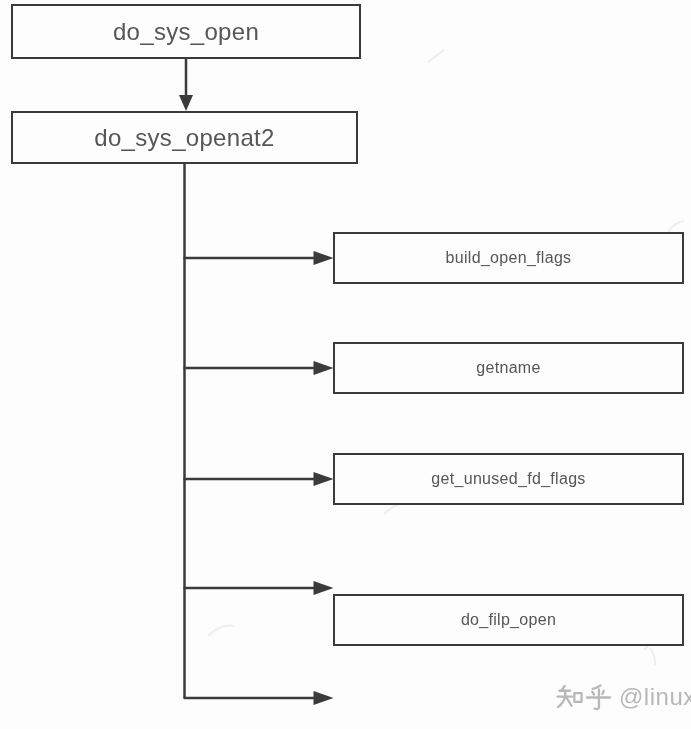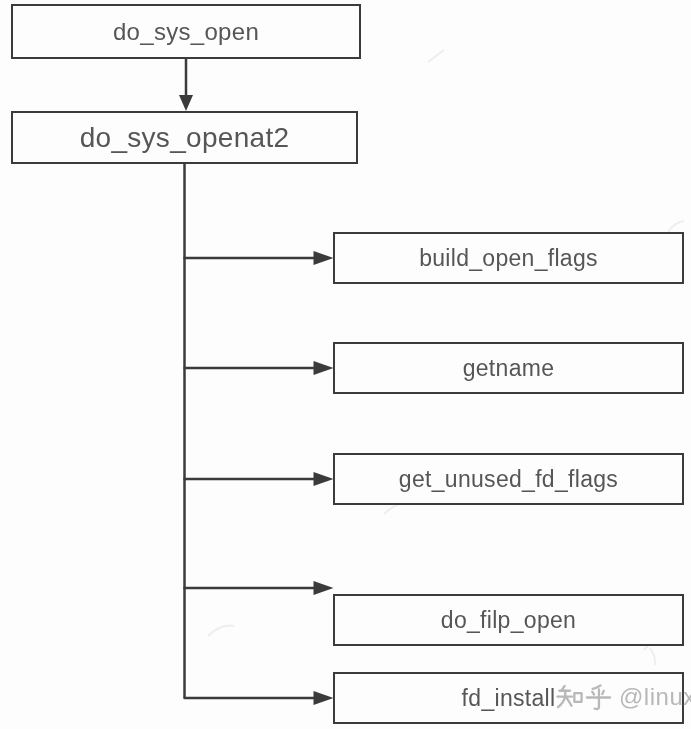--- a/index.html
+++ b/index.html
@@ -24,22 +24,22 @@
     background: #fdfdfd;
     display: flex;
     align-items: center;
     justify-content: center;
     color: #565656;
     letter-spacing: 0.3px;
     z-index: 2;
   }
   .node .lbl { white-space: nowrap; }
   .node-root    { left: 11px;  top: 4px;   width: 350px; height: 55px; font-size: 24px; }
-  .node-openat2 { left: 11px;  top: 111px; width: 347px; height: 53px; font-size: 28px; }
-  .node-child   { left: 333px; width: 351px; height: 52px; font-size: 23px; }
+  .node-openat2 { left: 11px;  top: 111px; width: 347px; height: 53px; font-size: 24px; }
+  .node-child   { left: 333px; width: 351px; height: 52px; font-size: 16px; }
   .node-build   { top: 232px; }
   .node-getname { top: 342px; }
   .node-getfd   { top: 453px; }
   .node-filp    { top: 562px; margin-top: 32px; }
   .node-fdinst  { top: 672px; }
   .watermark {
     position: absolute;
     left: 556px;
     top: 683px;
     height: 28px;
@@ -117,23 +117,20 @@
   </div>
 
   <div class="node node-child node-getname">
     <span class="lbl">getname</span>
   </div>
 
   <div class="node node-child node-filp">
     <span class="lbl">do_filp_open</span>
   </div>
 
-  <div class="node node-child node-fdinst">
-    <span class="lbl">fd_install</span>
-  </div>
 
   <div class="watermark">
     <svg width="56" height="27" viewBox="0 0 58 28" stroke="#b8b8b8" stroke-width="2.4" fill="none" stroke-linecap="round" stroke-linejoin="round">
 
       <path d="M9 2 L5.5 7"></path>
       <path d="M3.5 7 H14.5"></path>
       <path d="M1.5 13 H16.5"></path>
       <path d="M9.5 7 V12.5"></path>
       <path d="M9.5 12.5 C8.5 17.5 5.5 21.5 2 24"></path>
       <path d="M10 13 C12 16 14.5 19.5 16 22.5"></path>

